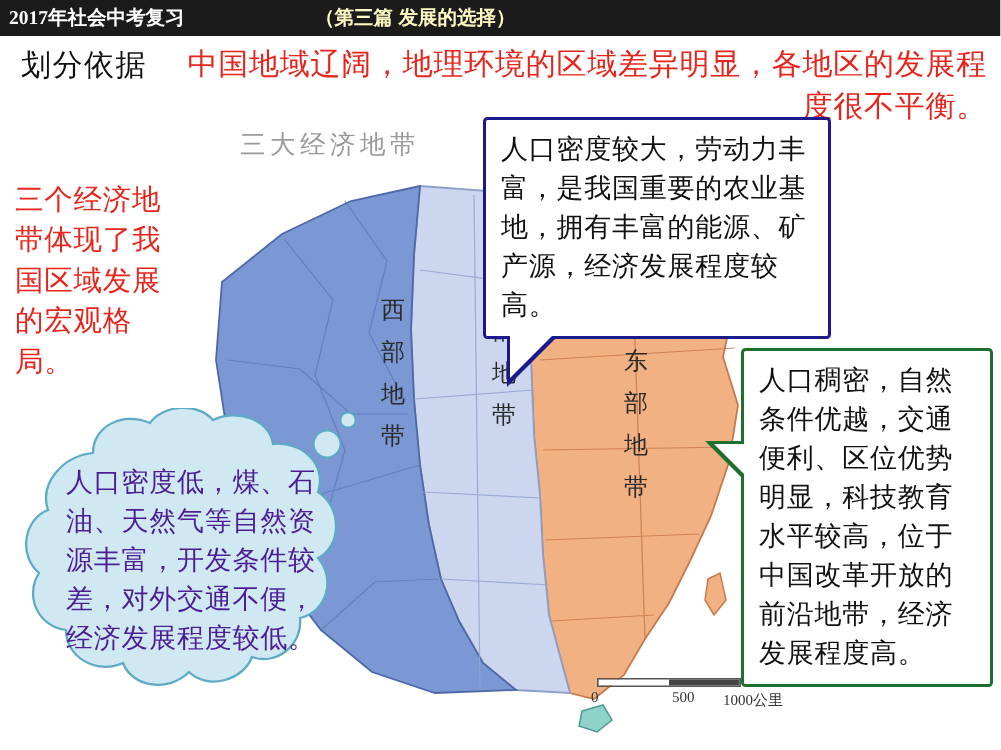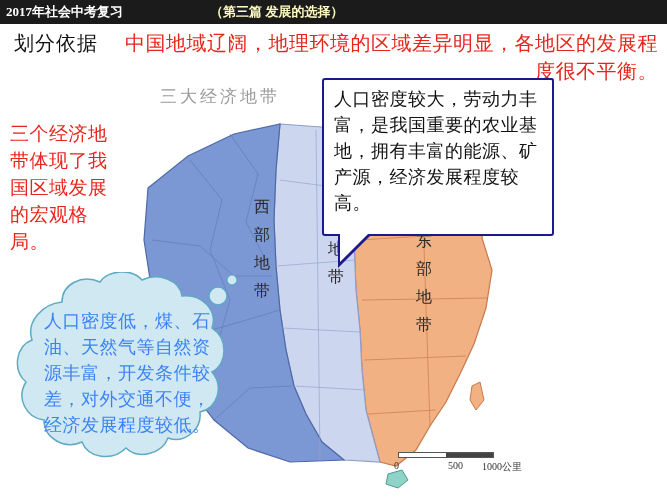--- a/index.html
+++ b/index.html
@@ -141,21 +141,21 @@
     font-family: "Liberation Serif", serif;
     color: #111111;
     line-height: 26px;
     letter-spacing: 0.5px;
   }
   
   .bubble-rect {
     background: #ffffff;
     border: 2px solid #1a1a8c;
     border-radius: 3px;
-    padding: 6px 8px 18px 10px;
+    padding: 6px 8px 8px 10px;
     font-size: 18px;
   }
 
   #bubble-middle {
     left: 322px;
     top: 78px;
     width: 232px;
   }
   #bubble-middle .tail-outer {
     position: absolute;
@@ -215,21 +215,21 @@
     top: 0;
   }
   .cloud-text {
     position: absolute;
     left: 28px;
     top: 36px;
     width: 176px;
     font-family: "Liberation Serif", serif;
     font-size: 18px;
     line-height: 26px;
-    color: #3b82f6;
+    color: #4c1d95;
     letter-spacing: 0.5px;
   }
 </style>
 </head>
 <body>
 
 <div class="slide">
 
   <div class="header">
     <span class="h-left">2017年社会中考复习</span>
@@ -309,20 +309,25 @@
   <div class="lead-red">中国地域辽阔，地理环境的区域差异明显，各地区的发展程度很不平衡。</div>
 
   <div class="left-red">三个经济地带体现了我国区域发展的宏观格局。</div>
 
   <div class="bubble bubble-rect" id="bubble-middle">
     <div class="tail-outer"></div>
     <div class="tail-inner"></div>
     <span>人口密度较大，劳动力丰富，是我国重要的农业基地，拥有丰富的能源、矿产源，经济发展程度较高。</span>
   </div>
 
+  <div class="bubble bubble-rect" id="bubble-east">
+    <div class="tail-outer"></div>
+    <div class="tail-inner"></div>
+    <span>人口稠密，自然条件优越，交通便利、区位优势明显，科技教育水平较高，位于中国改革开放的前沿地带，经济发展程度高。</span>
+  </div>
 
   <div class="cloud">
     <svg width="222" height="204" viewBox="0 0 222 204">
       <path d="M46,30 C46,12 66,2 84,10 C92,-2 116,-4 126,8 C142,0 164,8 166,24
                C186,22 202,38 196,56 C212,66 212,92 196,100 C208,114 202,136 184,140
                C186,158 168,172 152,166 C146,182 122,188 110,176 C96,190 72,186 66,170
                C48,178 28,166 28,148 C10,146 0,126 10,110 C-4,98 0,74 16,68
                C10,50 26,32 46,30 Z" fill="#cfe8f2" stroke="#5ea9c4" stroke-width="1.5"></path>
       <circle cx="202" cy="24" r="9" fill="#cfe8f2" stroke="#5ea9c4" stroke-width="1.4"></circle>
       <circle cx="216" cy="8" r="5" fill="#cfe8f2" stroke="#5ea9c4" stroke-width="1.2"></circle>

